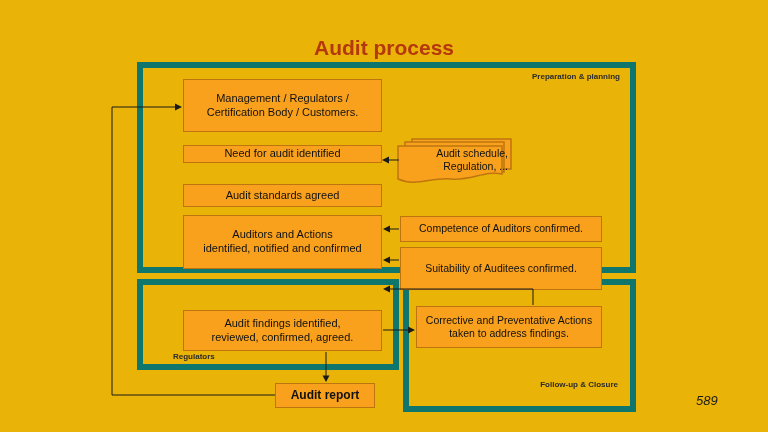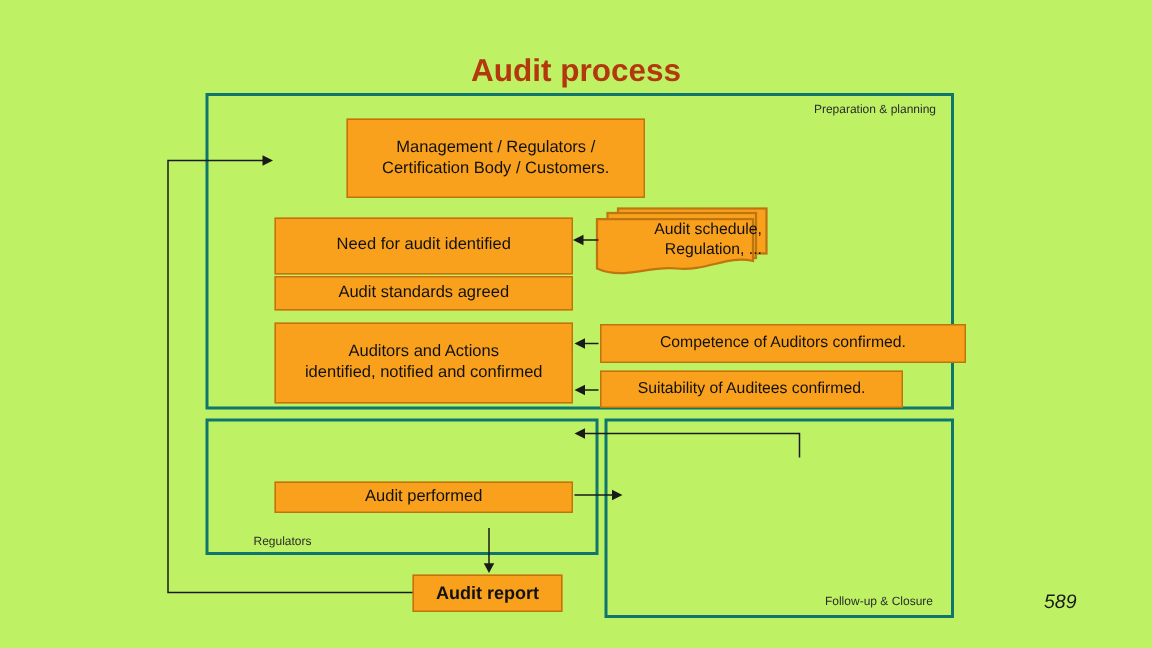--- a/index.html
+++ b/index.html
@@ -1,64 +1,65 @@
 <!DOCTYPE html>
 <html><head>
 <meta charset="utf-8">
 <style>
   html, body { margin: 0; padding: 0; background: #fff; }
   .slide {
     position: relative;
     width: 768px; height: 432px;
-    background: #bef264;
+    background: #eab308;
     font-family: "Liberation Sans", sans-serif;
     overflow: hidden;
   }
   .title {
     position: absolute; left: 0; top: 36px; width: 768px;
     text-align: center;
     font-size: 21px; font-weight: bold;
     color: #B4380D;
   }
   .container {
     position: absolute;
-    border: 2px solid #0f766e;
+    border: 6px solid #0f766e;
     background: transparent;
     box-sizing: border-box;
+    font-weight: bold;
   }
   .c-prep   { left: 137px; top: 62px;  width: 499px; height: 211px; }
   .c-perf   { left: 137px; top: 279px; width: 262px; height: 91px;  }
   .c-report { left: 137px; top: 377px; width: 262px; height: 38px;  }
   .c-follow { left: 403px; top: 279px; width: 233px; height: 133px; }
   .c-label {
     position: absolute;
     font-size: 8px; color: #2b2b2b;
     white-space: nowrap;
   }
   .lab-prep   { right: 10px; top: 4px; }
   .lab-perf   { left: 30px;  bottom: 3px; }
   .lab-report { left: 25px;  bottom: 5px; }
-  .lab-follow { right: 12px; bottom: 5px; }
+  .lab-follow { right: 12px; bottom: 17px; }
   .obox {
     position: absolute;
     background: #F9A11C;
     border: 1.5px solid #BE750F;
     box-sizing: border-box;
     display: flex; align-items: center; justify-content: center;
     text-align: center;
     font-size: 11px; line-height: 1.25; color: #111;
     white-space: pre-line;
     z-index: 2;
   }
-  .b-management { left: 183px; top: 79px;  width: 199px; height: 53px; margin-left: 48px; }
-  .b-need       { left: 183px; top: 145px; width: 199px; height: 38px; }
+  .b-management { left: 183px; top: 79px;  width: 199px; height: 53px; }
+  .b-need       { left: 183px; top: 145px; width: 199px; height: 18px; }
   .b-standards  { left: 183px; top: 184px; width: 199px; height: 23px; }
   .b-auditors   { left: 183px; top: 215px; width: 199px; height: 54px; }
-  .b-competence { left: 400px; top: 216px; width: 244px; height: 26px; font-size: 10.5px; }
-  .b-suitability{ left: 400px; top: 247px; width: 202px; height: 25px; font-size: 10.5px; }
+  .b-competence { left: 400px; top: 216px; width: 202px; height: 26px; font-size: 10.5px; }
+  .b-suitability{ left: 400px; top: 247px; width: 202px; height: 43px; font-size: 10.5px; }
   .b-performed  { left: 183px; top: 281px; width: 199px; height: 21px; margin-top: 40px; }
   .b-findings   { left: 183px; top: 310px; width: 199px; height: 41px; }
   .b-corrective { left: 416px; top: 306px; width: 186px; height: 42px; font-size: 10.5px; }
   .b-report     { left: 275px; top: 383px; width: 100px; height: 25px; font-size: 12px; font-weight: bold; }
   .docstack {
     position: absolute; left: 395px; top: 138px; width: 120px; height: 48px;
     z-index: 2;
   }
   .doc-text {
     position: absolute; left: 396px; top: 147px; width: 112px;
@@ -95,20 +96,24 @@
 
   <div class="obox b-management">Management / Regulators /
 Certification Body / Customers.</div>
   <div class="obox b-need">Need for audit identified</div>
   <div class="obox b-standards">Audit standards agreed</div>
   <div class="obox b-auditors">Auditors and Actions
 identified, notified and confirmed</div>
   <div class="obox b-competence">Competence of Auditors confirmed.</div>
   <div class="obox b-suitability">Suitability of Auditees confirmed.</div>
   <div class="obox b-performed">Audit performed</div>
+  <div class="obox b-findings">Audit findings identified,
+reviewed, confirmed, agreed.</div>
+  <div class="obox b-corrective">Corrective and Preventative Actions
+taken to address findings.</div>
   <div class="obox b-report">Audit report</div>
 
   <svg class="docstack" viewBox="0 0 120 48">
     <rect x="17" y="1" width="99" height="30" fill="#F9A11C" stroke="#BE750F" stroke-width="1.5"></rect>
     <rect x="10" y="4" width="99" height="30" fill="#F9A11C" stroke="#BE750F" stroke-width="1.5"></rect>
     <path d="M3,8 H107 V36 C90,32 76,43 56,41 C36,39 21,49 3,41 Z" fill="#F9A11C" stroke="#BE750F" stroke-width="1.5"></path>
   </svg>
   <div class="doc-text">Audit schedule,
 Regulation, ...</div>
 

